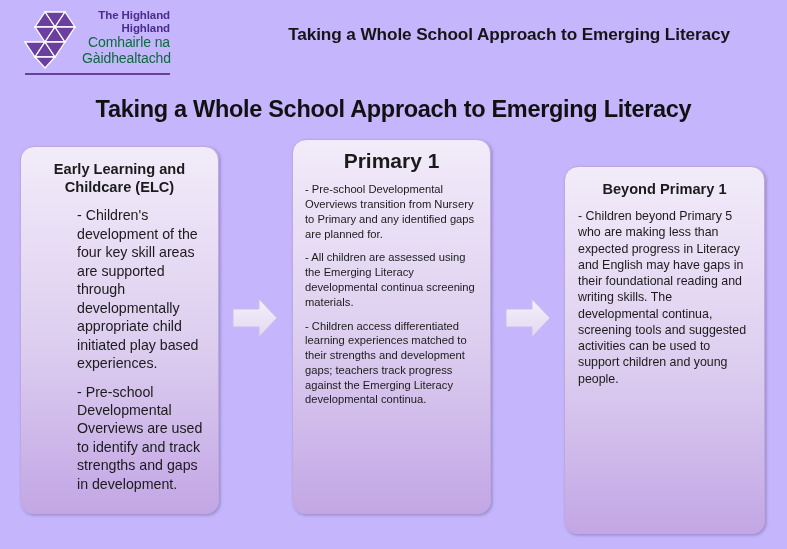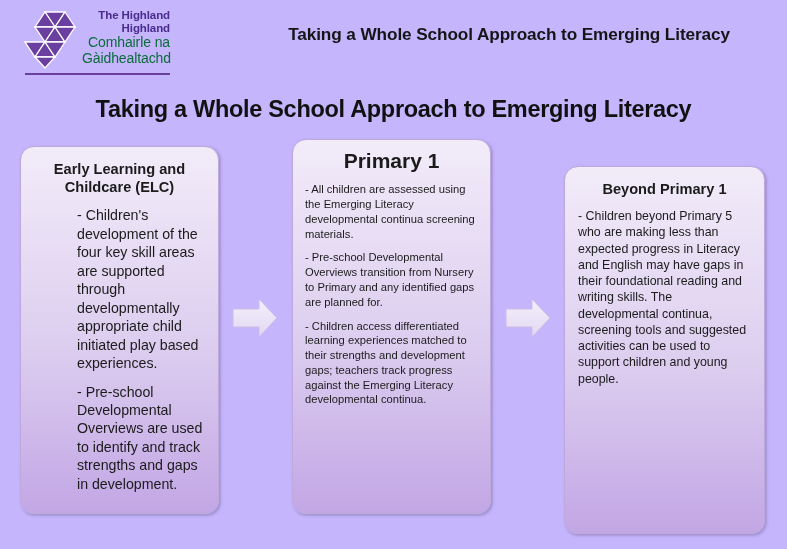--- a/index.html
+++ b/index.html
@@ -187,22 +187,22 @@
             <stop offset="100%" stop-color="#E2D8F2"></stop>
           </linearGradient>
         </defs>
         <polygon points="1,13 27,13 27,3 45,22 27,41 27,31 1,31" fill="url(#ag1)" stroke="#CDBCE6" stroke-width="1"></polygon>
       </svg>
     </div>
 
     <div class="card card-2">
       <div class="card-title">Primary 1</div>
       <div class="body">
+        <p>- Pre-school Developmental Overviews transition from Nursery to Primary and any identified gaps are planned for.</p>
         <p>- All children are assessed using the Emerging Literacy developmental continua screening materials.</p>
-        <p>- Pre-school Developmental Overviews transition from Nursery to Primary and any identified gaps are planned for.</p>
         <p>- Children access differentiated learning experiences matched to their strengths and development gaps; teachers track progress against the Emerging Literacy developmental continua.</p>
       </div>
     </div>
 
     <div class="arrow arrow-2">
       <svg width="46" height="44" viewBox="0 0 46 44" xmlns="http://www.w3.org/2000/svg">
         <defs>
           <linearGradient id="ag2" x1="0" y1="0" x2="0" y2="1">
             <stop offset="0%" stop-color="#F4F0FB"></stop>
             <stop offset="100%" stop-color="#E2D8F2"></stop>

